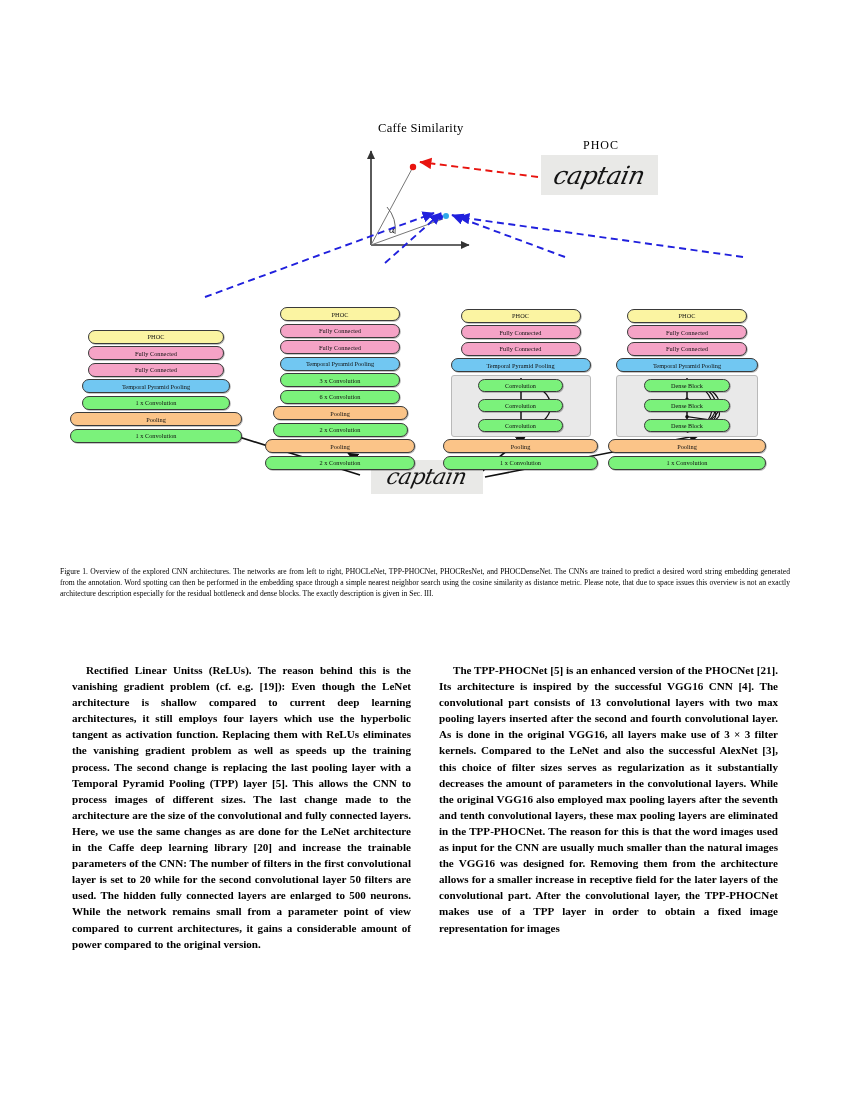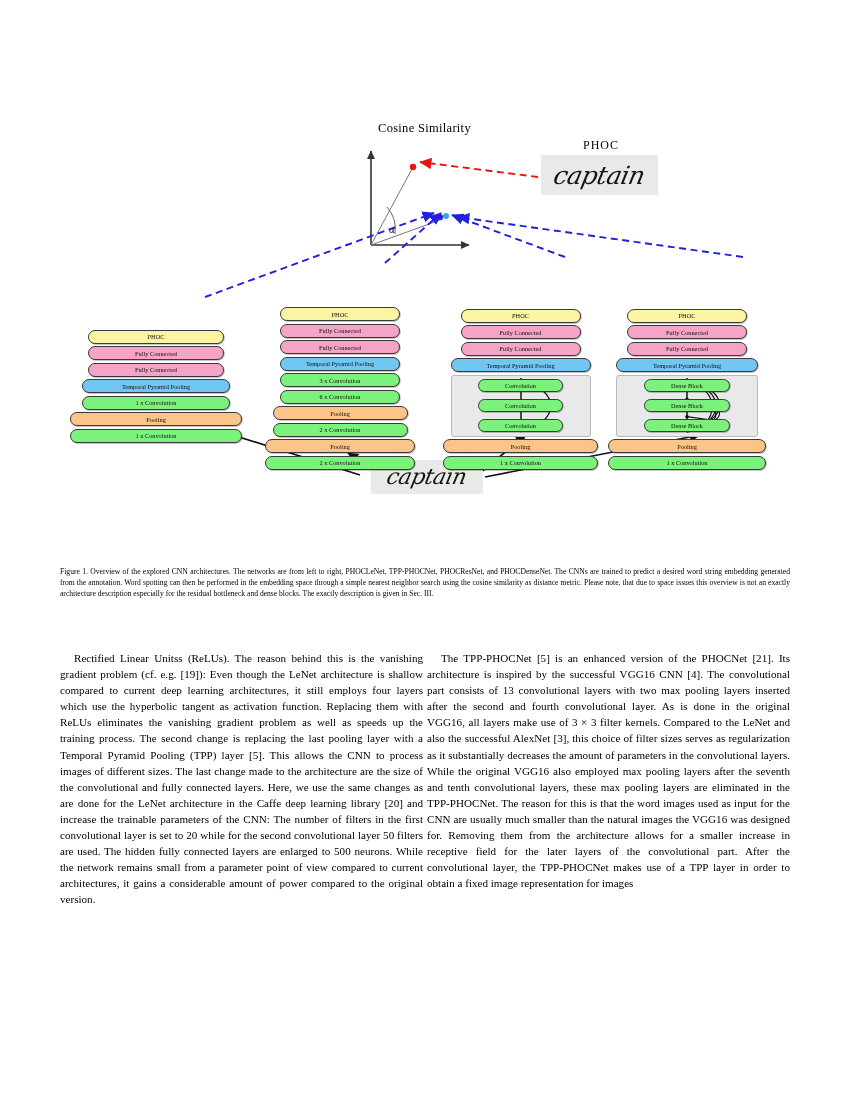--- a/index.html
+++ b/index.html
@@ -93,35 +93,35 @@
   .cols{position:absolute;left:60px;top:650px;width:730px;}
   .col{
     position:absolute;top:0;width:363px;
     font-size:11.1px;line-height:16.1px;
     text-align:justify;
     font-family:"Liberation Serif", serif;
     hyphens:none;
   }
   #col-left{left:0;}
   #col-right{left:367px;}
-  .col p{margin:0;text-indent:14px;}
+  .col p{margin:12px;text-indent:14px;font-weight:bold;}
   .col h3{
     margin:0 0 14px 0;font-size:11.2px;font-weight:normal;
     font-style:italic;text-indent:0;text-align:left;
   }
   .nb{text-indent:0;}
 </style>
 </head>
 <body>
 
 <div class="page">
 
   <div class="figure">
 
-    <div class="fig-title" id="cosine-title">Cosine Similarity</div>
+    <div class="fig-title" id="cosine-title">Caffe Similarity</div>
     <div class="fig-title" id="query-title">PHOC</div>
 
     <svg class="cos-plot" viewBox="0 0 120 110">
       <defs>
         <marker id="ar-k" markerWidth="7" markerHeight="7" refX="5.2" refY="2.6" orient="auto">
           <path d="M0,0 L5.6,2.6 L0,5.2 z" fill="#333"></path>
         </marker>
         <marker id="ar-r" markerWidth="7" markerHeight="7" refX="5.2" refY="2.6" orient="auto">
           <path d="M0,0 L5.6,2.6 L0,5.2 z" fill="#e8140f"></path>
         </marker>

